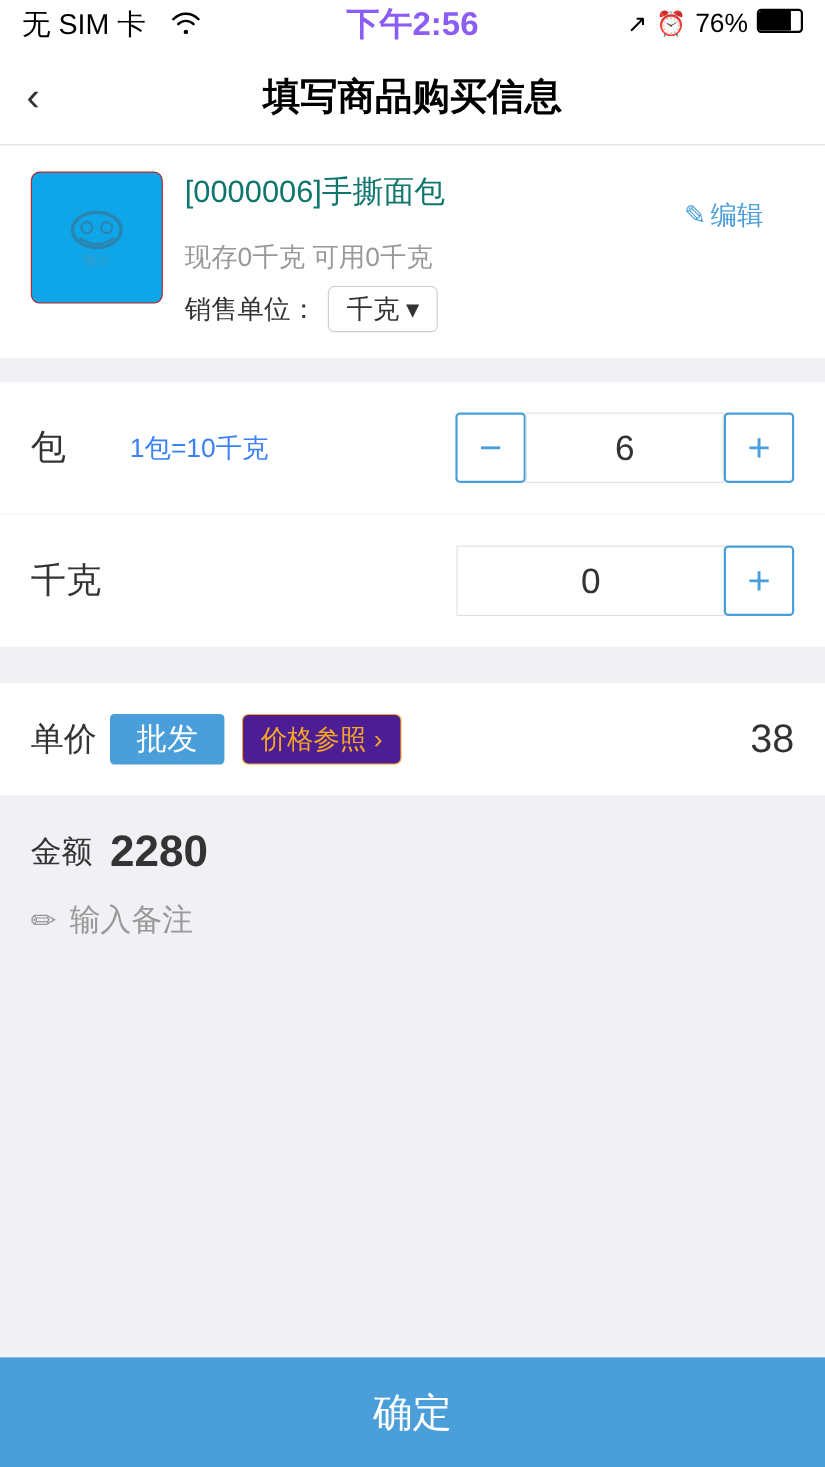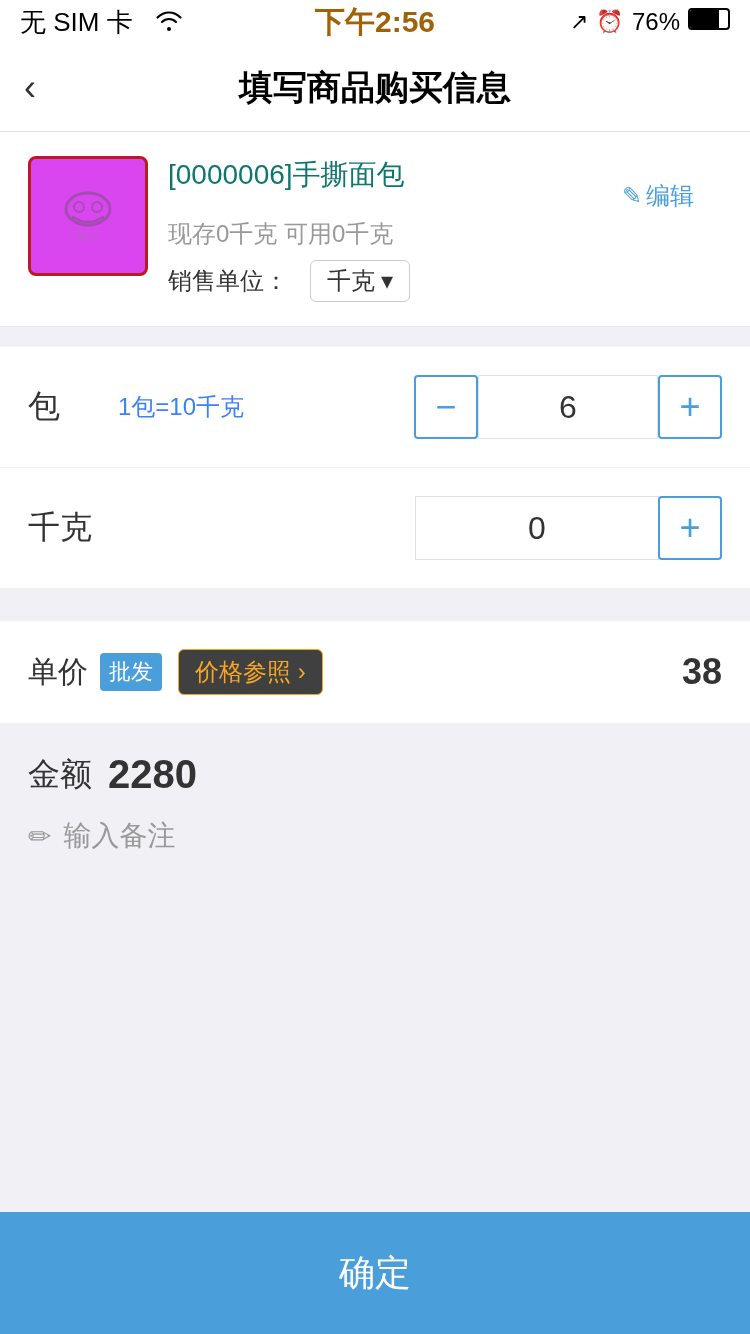--- a/index.html
+++ b/index.html
@@ -26,21 +26,21 @@
     .status-left {
       display: flex;
       align-items: center;
       gap: 22px;
       font-size: 26px;
       color: #000;
     }
     .status-center {
       font-size: 30px;
       font-weight: 600;
-      color: #a16207;
+      color: #8b5cf6;
       position: absolute;
       left: 50%;
       transform: translateX(-50%);
     }
     .status-right {
       display: flex;
       align-items: center;
       gap: 8px;
       font-size: 24px;
       color: #000;
@@ -100,23 +100,23 @@
       margin-top: 0;
       padding: 24px 28px;
       display: flex;
       align-items: flex-start;
       gap: 20px;
       border-bottom: 1px solid #e8e8e8;
     }
     .product-image {
       width: 120px;
       height: 120px;
-      border: 3px solid #b91c1c;
+      border: 1px solid #b91c1c;
       border-radius: 8px;
-      background: #d946ef;
+      background: #0ea5e9;
       display: flex;
       align-items: center;
       justify-content: center;
       flex-shrink: 0;
     }
     .product-image-inner {
       width: 70px;
       height: 70px;
       opacity: 0.4;
     }
@@ -127,21 +127,21 @@
       margin-bottom: 24px;
     }
     .product-stock {
       font-size: 24px;
       color: #999;
       margin-bottom: 10px;
     }
     .product-unit-row {
       display: flex;
       align-items: center;
-      gap: 22px;
+      gap: 10px;
     }
     .product-unit-label {
       font-size: 24px;
       color: #333;
     }
     .unit-select {
       border: 1px solid #ccc;
       border-radius: 6px;
       padding: 4px 16px;
       font-size: 24px;
@@ -276,58 +276,58 @@
       padding: 28px 28px;
       border-bottom: 1px solid #f0f0f0;
     }
     .price-label {
       font-size: 30px;
       color: #333;
     }
     .price-tag {
       background: #4a9eda;
       color: #fff;
-      font-size: 22px;
-      padding: 4px 9px;
+      font-size: 28px;
+      padding: 4px 24px;
       border-radius: 4px;
       margin-left: 12px;
     }
     .price-ref-btn {
       border: 1px solid #f5a623;
       border-radius: 6px;
       padding: 6px 16px;
       font-size: 24px;
       color: #f5a623;
-      background: #404040;
+      background: #4c1d95;
       margin-left: 16px;
       cursor: pointer;
       display: flex;
       align-items: center;
       gap: 4px;
     }
     .price-value {
       margin-left: auto;
       font-size: 36px;
       color: #333;
-      font-weight: 700;
+      font-weight: 400;
     }
 
     
     .amount-section {
       background: #f0f0f5;
       padding: 28px 28px 0;
     }
     .amount-row {
       display: flex;
       align-items: center;
       gap: 16px;
       margin-bottom: 20px;
     }
     .amount-label {
-      font-size: 32px;
+      font-size: 28px;
       color: #333;
     }
     .amount-value {
       font-size: 40px;
       color: #333;
       font-weight: 600;
     }
     .remark-row {
       display: flex;
       align-items: center;
@@ -338,21 +338,21 @@
     }
 
     
     .flex-spacer {
       flex: 1;
       background: #f0f0f5;
     }
 
     
     .confirm-btn {
-      height: 122px;
+      height: 100px;
       background: #4a9eda;
       display: flex;
       align-items: center;
       justify-content: center;
       font-size: 36px;
       color: #fff;
       font-weight: 500;
       cursor: pointer;
       flex-shrink: 0;
     }

